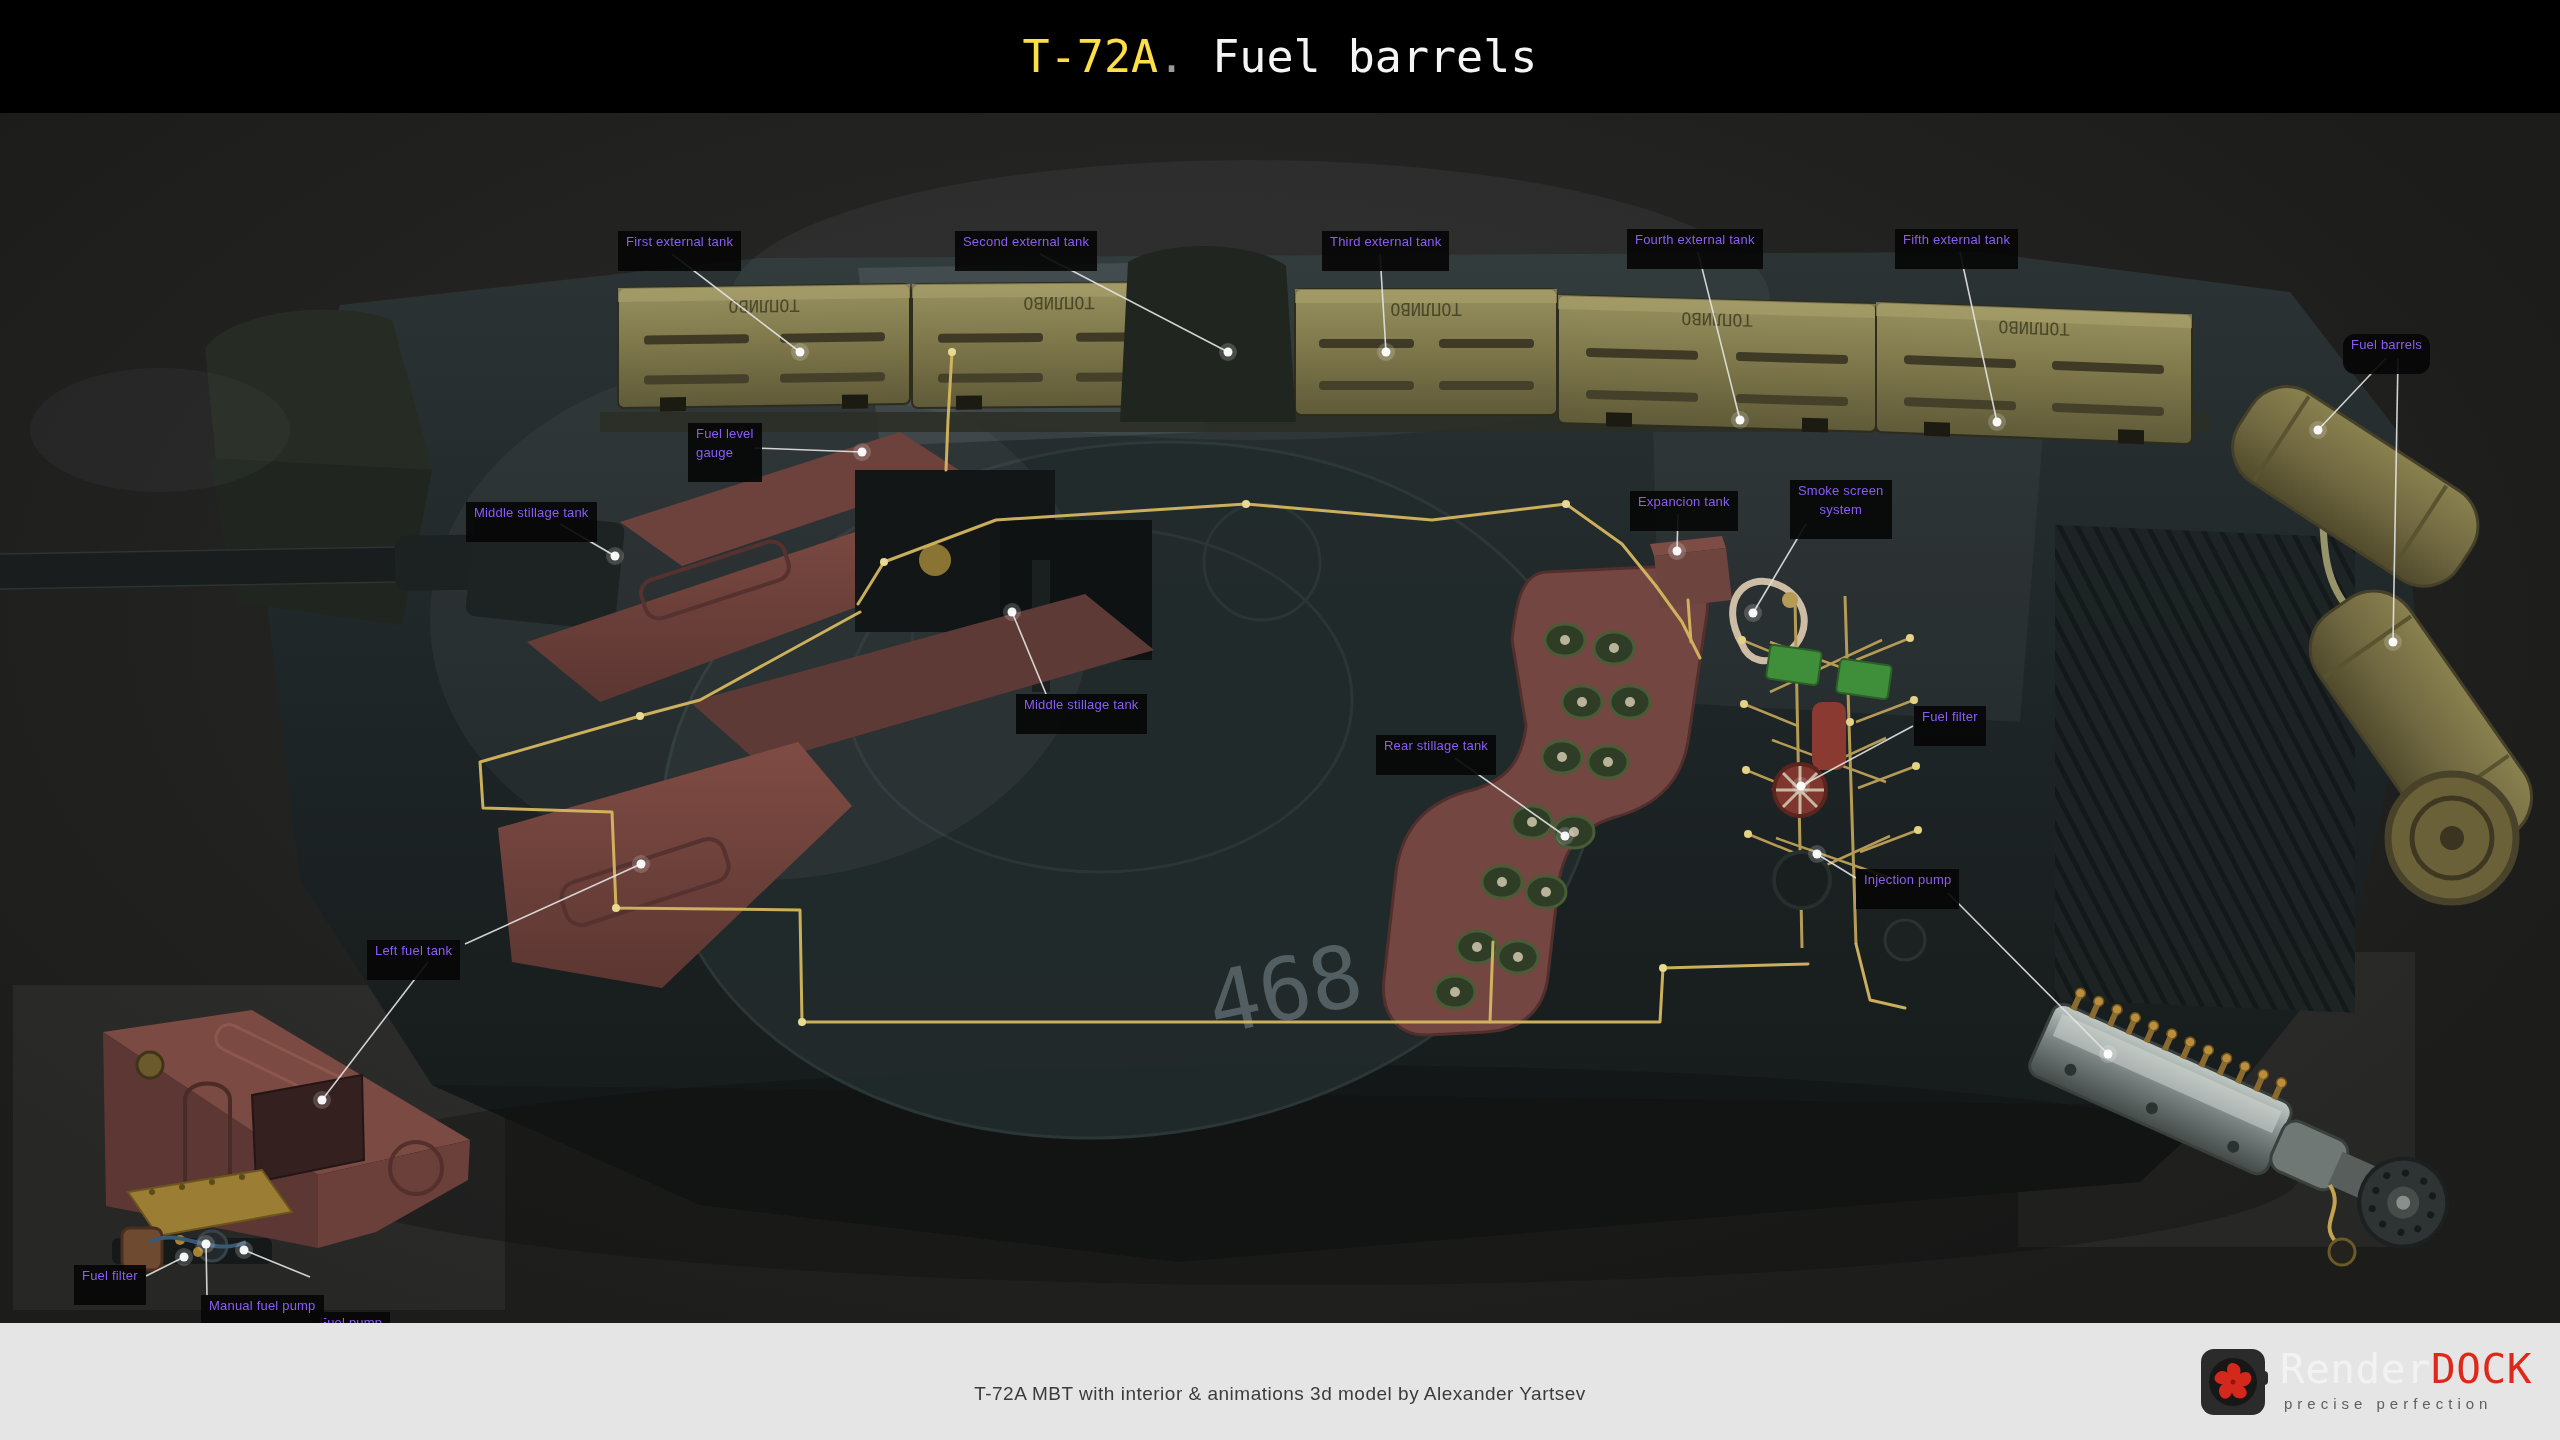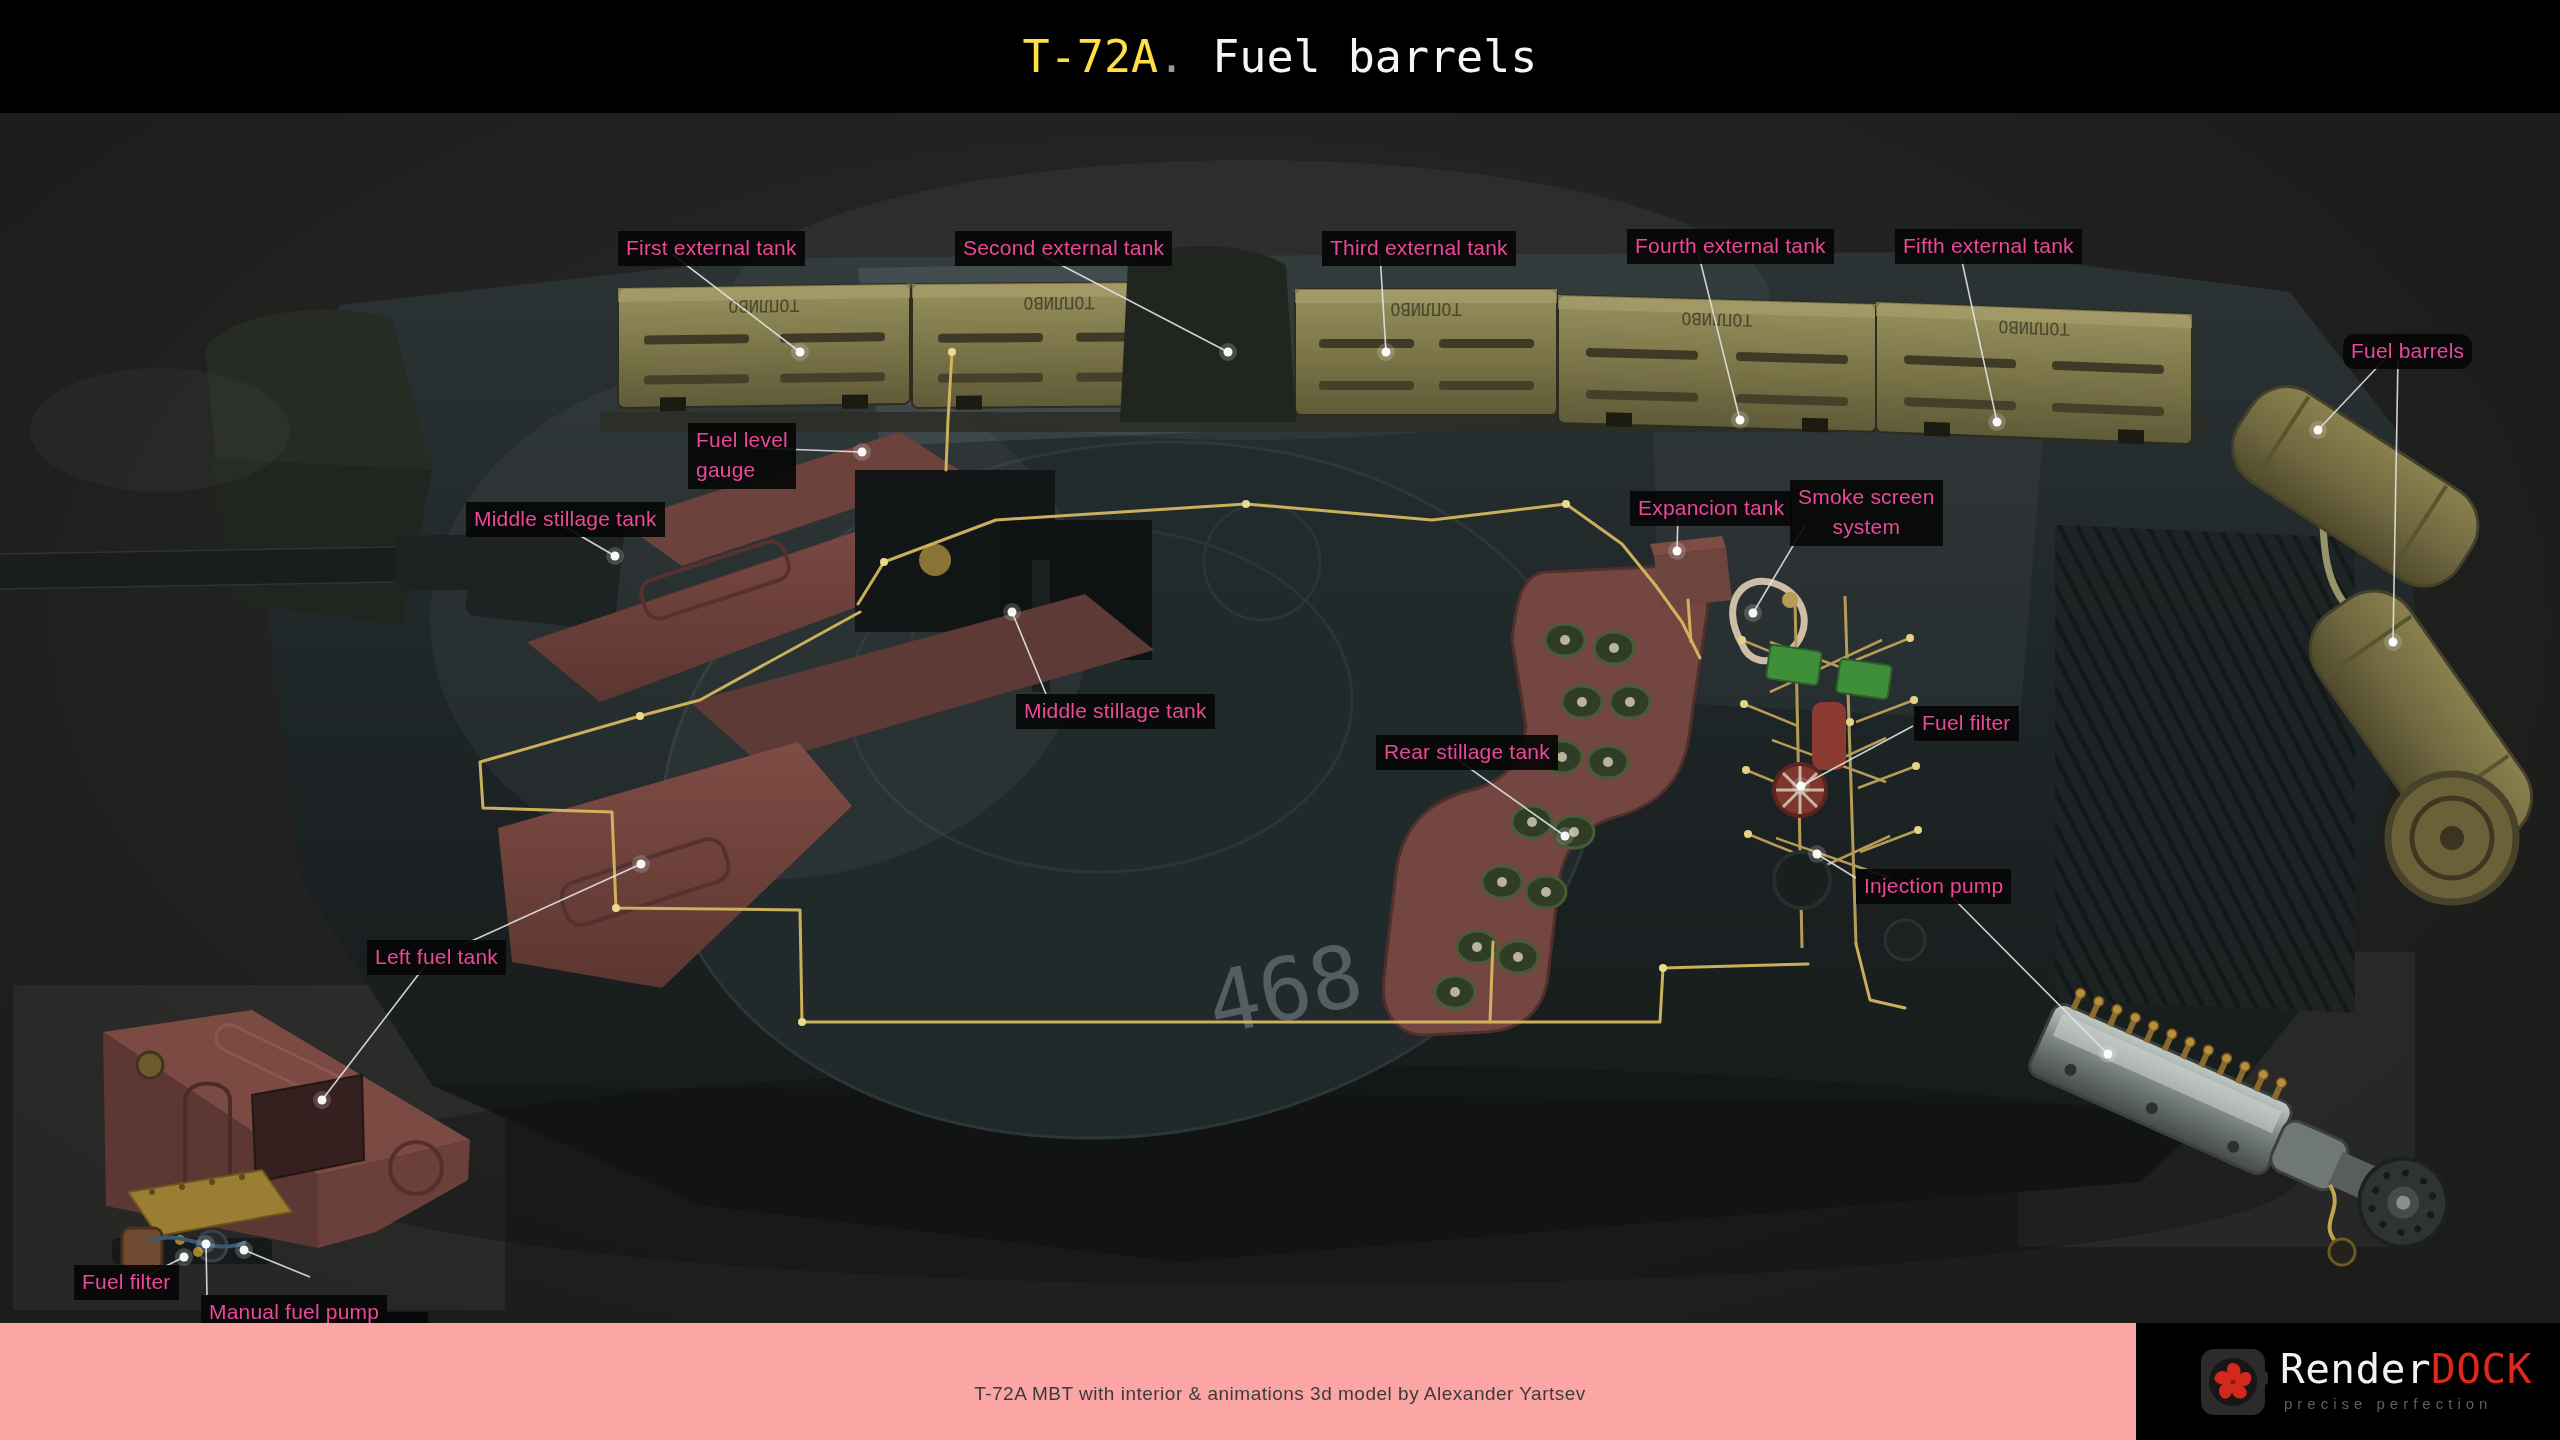--- a/index.html
+++ b/index.html
@@ -5,33 +5,33 @@
   html,body{margin:0;padding:0;background:#000;}
   .stage{position:relative;width:2560px;height:1440px;background:#000;overflow:hidden;
          font-family:"Liberation Sans",sans-serif;}
   
   .top-bar{position:absolute;left:0;top:0;width:2560px;height:113px;background:#000;
            display:flex;align-items:center;justify-content:center;}
   .title{font-size:45px;letter-spacing:0px;font-family:"DejaVu Sans Mono",monospace;font-weight:400;}
   .title .model{color:#fde047;}
   .title .dot{color:#9a9a9a;}
   .title .subject{color:#f5f5f5;white-space:pre;}
-  .bottom-bar{position:absolute;left:0;top:1323px;width:2136px;height:117px;background:#fca5a5;}
+  .bottom-bar{position:absolute;left:0;top:1323px;width:2560px;height:117px;background:#e5e5e5;}
   .credit{position:absolute;left:0;top:60px;width:2560px;text-align:center;
           font-size:19px;color:#3b3b3b;letter-spacing:0.5px;}
   
   .canvas{position:absolute;left:0;top:113px;width:2560px;height:1210px;
           background:radial-gradient(ellipse 1500px 820px at 46% 42%, #272726 0%, #232322 55%, #1c1c1b 100%);}
   .inset{position:absolute;background:rgba(255,255,255,0.05);}
   .inset.left{left:13px;top:985px;width:492px;height:325px;}
   .inset.right{left:2018px;top:952px;width:397px;height:295px;}
   svg.art{position:absolute;left:0;top:0;width:2560px;height:1440px;}
   
-  .lbl{position:absolute;background:rgba(6,6,6,0.92);color:#ec4899;font-size:21px;
-       line-height:1.45;padding:2px 8px 3px 8px;white-space:pre-line;letter-spacing:0.2px;}
+  .lbl{position:absolute;background:rgba(6,6,6,0.92);color:#8b5cf6;font-size:13px;
+       line-height:1.45;padding:2px 8px 19px 8px;white-space:pre-line;letter-spacing:0.2px;}
   .lbl.center{text-align:center;}
   
   .logo{position:absolute;left:2200px;top:1345px;width:345px;height:75px;}
   .logo .badge{position:absolute;left:0;top:2px;}
   .logo .brand{position:absolute;left:80px;top:0px;font-size:41px;font-weight:400;
                letter-spacing:0.5px;font-family:"DejaVu Sans Mono",monospace;}
   .logo .brand .w{color:#f2f2f2;}
   .logo .brand .r{color:#e0281a;}
   .logo .tagline{position:absolute;left:84px;top:50px;font-size:15px;color:#5f5f5f;letter-spacing:5px;}
 </style>

